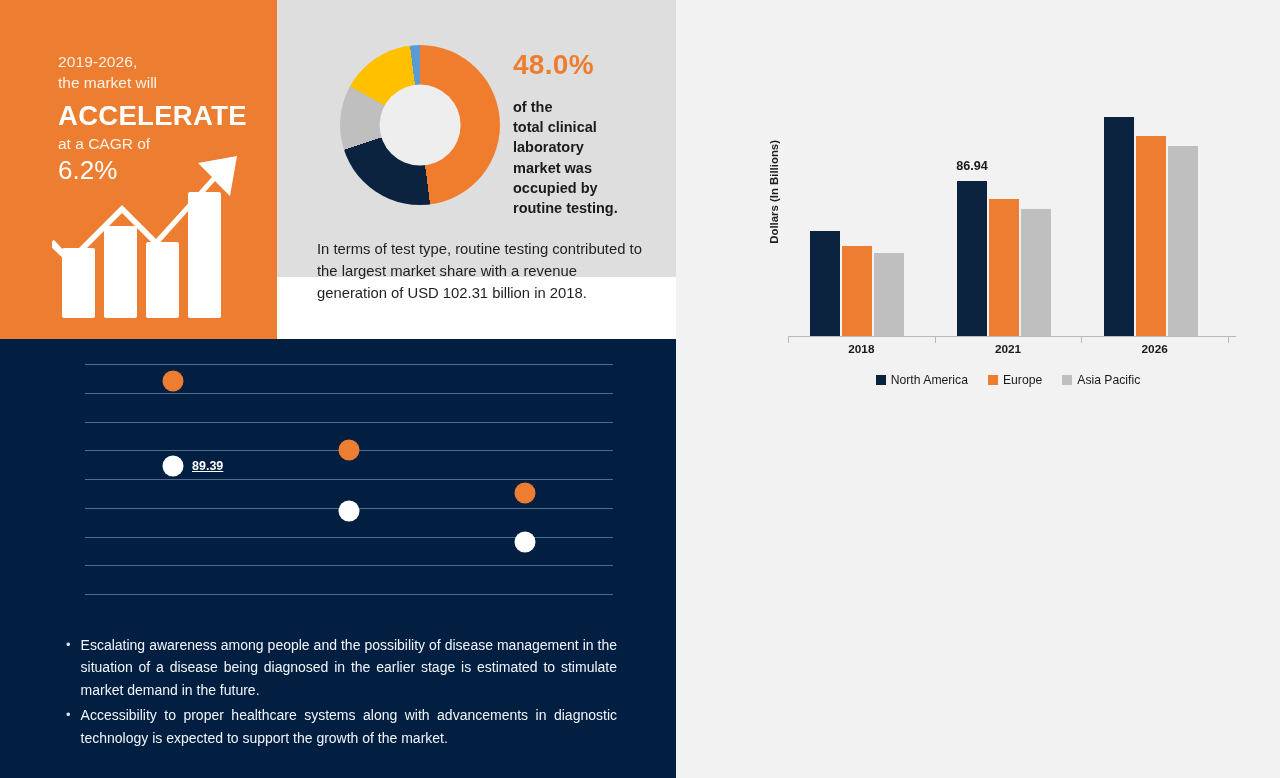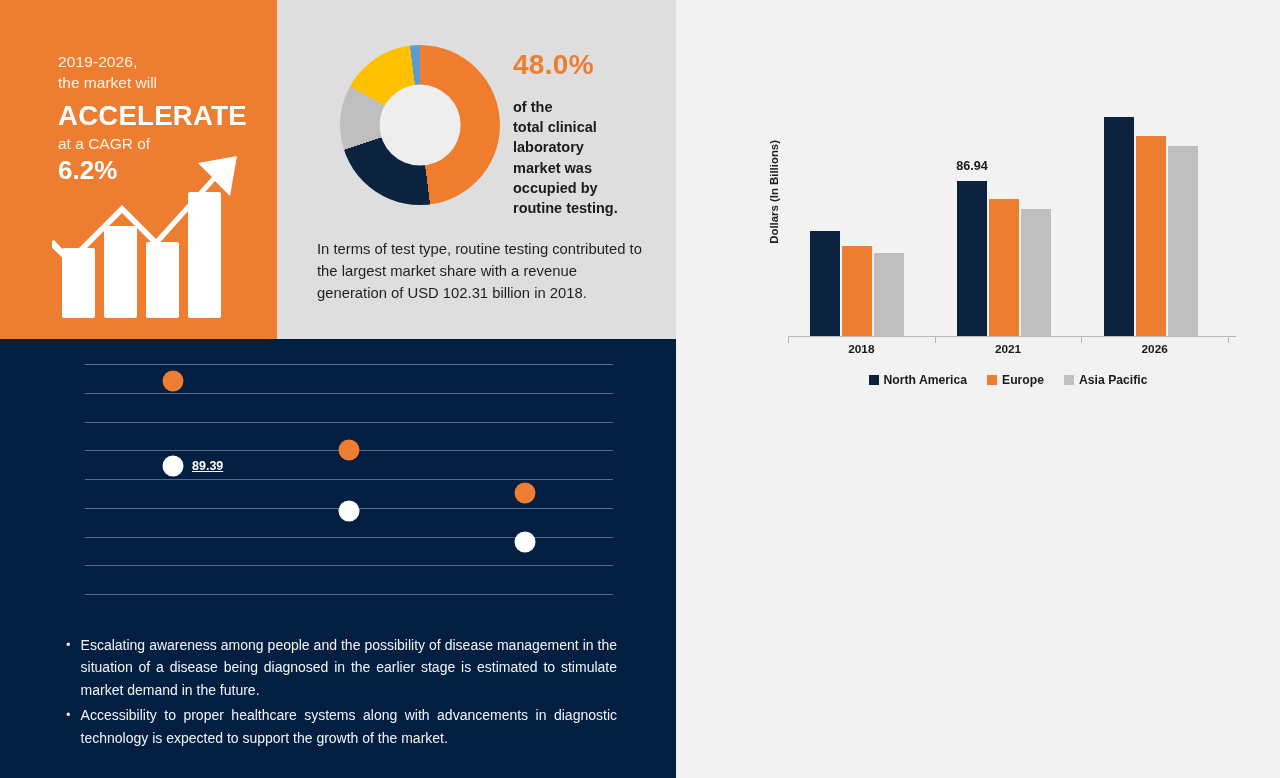--- a/index.html
+++ b/index.html
@@ -16,26 +16,26 @@
   
   #cagr-panel {
     position: absolute; left: 0; top: 0; width: 277px; height: 416px;
     background: #ED7D31; color: #ffffff; overflow: hidden;
   }
   #cagr-text { position: absolute; left: 58px; top: 52px; width: 210px; }
   .cagr-line1 { font-size: 15.5px; line-height: 20px; color: #fdf2e6; letter-spacing: .1px; }
   .cagr-line2 { font-size: 15.5px; line-height: 21px; color: #fdf2e6; }
   .cagr-accel { font-size: 27.5px; font-weight: bold; line-height: 34px; letter-spacing: .3px; color:#ffffff; margin-top: 6px;}
   .cagr-line3 { font-size: 15.5px; line-height: 22px; color: #fdf2e6; }
-  .cagr-value { font-size: 26px; font-weight: bold; line-height: 31px; color:#ffffff; }
+  .cagr-value { font-size: 26px; font-weight: normal; line-height: 31px; color:#ffffff; }
   #cagr-arrow-icon { position: absolute; left: 52px; top: 130px; width: 195px; height: 190px; }
 
   
   #donut-panel {
-    position: absolute; left: 277px; top: 0; width: 399px; height: 339px;
+    position: absolute; left: 277px; top: 0; width: 399px; height: 277px;
     background: #DEDEDE;
   }
   #donut-chart { position: absolute; left: 63px; top: 45px; width: 160px; height: 160px; }
   .donut-hole {
     position: absolute; left: 50%; top: 50%; transform: translate(-50%,-50%);
     width: 50.5%; height: 50.5%; background: #EEEEEE; border-radius: 50%;
   }
   #donut-callout { position: absolute; left: 236px; top: 48px; width: 160px; }
   .callout-pct { font-size: 28px; font-weight: bold; color: #ED7D31; line-height: 34px; letter-spacing:.3px;}
   .callout-body { font-size: 14.5px; font-weight: bold; color: #1b1b1b; line-height: 20.2px; margin-top: 15px;}
@@ -77,21 +77,21 @@
   .bar-label { position: absolute; font-size: 12.6px; font-weight: bold; color: #1a1a1a;
                white-space: nowrap; transform: translateX(-50%); }
   #bars-baseline { position: absolute; left: 112px; top: 336px; width: 448px; height: 1px;
                    background: #b8b8b8; }
   .baseline-tick { position: absolute; top: 0; width: 1px; height: 7px; background: #b8b8b8; }
   #bar-cats { position: absolute; left: 112px; top: 342px; width: 440px; display: flex; }
   .bar-cat { flex: 1; text-align: center; font-size: 11.8px; font-weight: bold; color: #1a1a1a; }
   #bar-legend { position: absolute; left: 112px; top: 373px; width: 440px;
                 display: flex; justify-content: center; gap: 20px; align-items: center; }
   .blegend-item { display: flex; align-items: center; gap: 5px;
-                  font-size: 12.2px; font-weight: bold; color: #1a1a1a; }
+                  font-size: 12.2px; font-weight: normal; color: #1a1a1a; }
   .blegend-swatch { width: 10px; height: 10px; }
 </style>
 </head>
 <body>
 
 <div id="page">
 
   <div id="left-col">
 
     <div id="cagr-panel">

